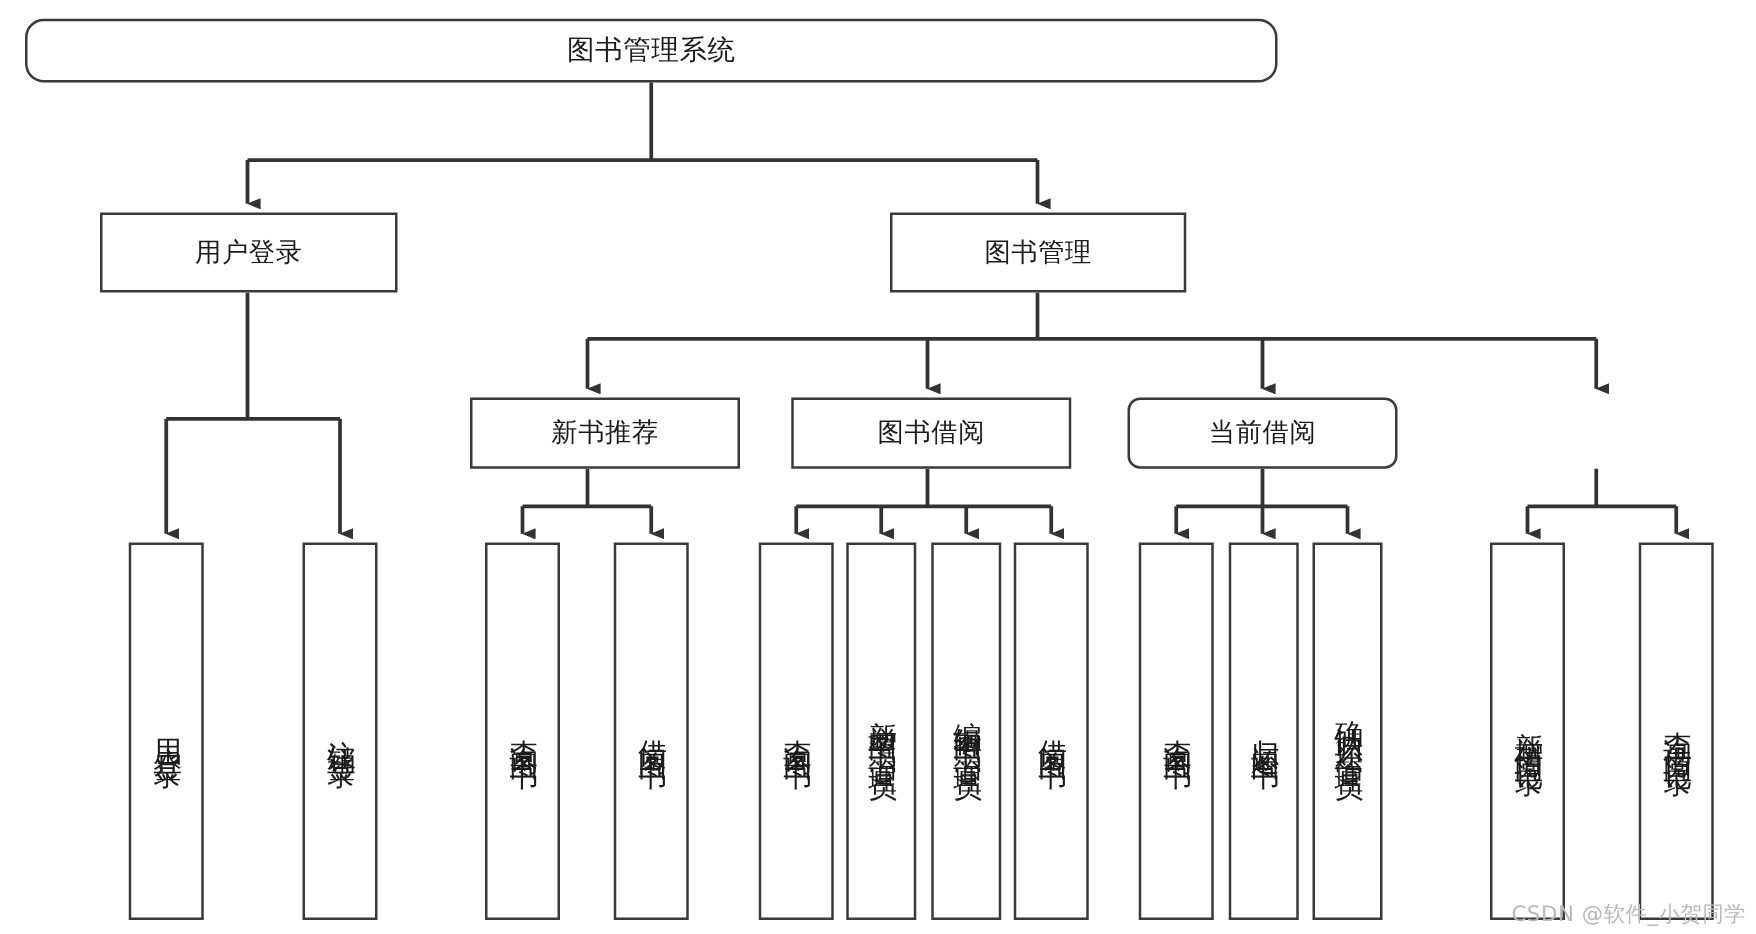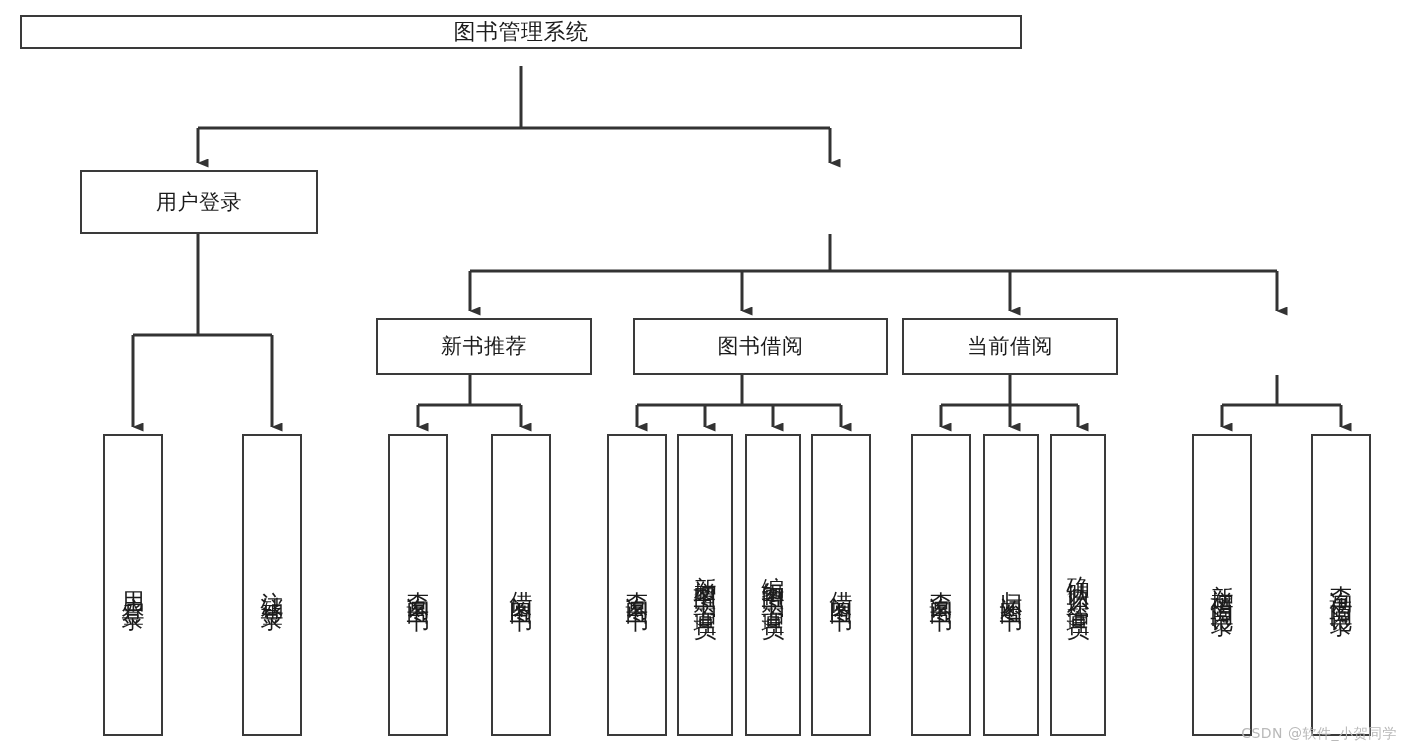--- a/index.html
+++ b/index.html
@@ -59,21 +59,21 @@
     text-orientation: upright;
     font-size: 23px;
     line-height: 1.0;
     letter-spacing: 6px;
     white-space: nowrap;
   }
   .watermark {
     position: absolute;
     right: 8px;
     bottom: 4px;
-    font-size: 14px;
+    font-size: 17px;
     color: #b9b9b9;
     letter-spacing: 0.5px;
     white-space: nowrap;
     user-select: none;
   }
 </style>
 </head>
 <body>
 
 <div id="canvas">
@@ -122,35 +122,38 @@
       <path d="M 1078 405 L 1078 427" marker-end="url(#arrowhead)"></path>
 
       <path d="M 1277 375 L 1277 405"></path>
       <path d="M 1222 405 L 1341 405"></path>
       <path d="M 1222 405 L 1222 427" marker-end="url(#arrowhead)"></path>
       <path d="M 1341 405 L 1341 427" marker-end="url(#arrowhead)"></path>
 
     </g>
   </svg>
 
-  <div class="node horiz root" style="left:20px; top:15px; width:1002px; height:34px;">
+  <div class="node horiz root" style="left:20px; top:15px; width:1002px; height:51px;border-radius:15px;">
     <span class="label">图书管理系统</span>
   </div>
 
   <div class="node horiz" style="left:80px; top:170px; width:238px; height:64px;">
     <span class="label">用户登录</span>
   </div>
+  <div class="node horiz" style="left:712px; top:170px; width:237px; height:64px;">
+    <span class="label">图书管理</span>
+  </div>
 
   <div class="node horiz" style="left:376px; top:318px; width:216px; height:57px;">
     <span class="label">新书推荐</span>
   </div>
-  <div class="node horiz" style="left:633px; top:318px; width:255px; height:57px;">
+  <div class="node horiz" style="left:633px; top:318px; width:224px; height:57px;">
     <span class="label">图书借阅</span>
   </div>
-  <div class="node horiz" style="left:902px; top:318px; width:216px; height:57px;">
+  <div class="node horiz" style="left:902px; top:318px; width:216px; height:57px;border-radius:10px;">
     <span class="label">当前借阅</span>
   </div>
 
   <div class="node leaf" style="left:103px; top:434px; width:60px; height:302px;">
     <span class="label">用户登录</span>
   </div>
   <div class="node leaf" style="left:242px; top:434px; width:60px; height:302px;">
     <span class="label">注销登录</span>
   </div>
 

